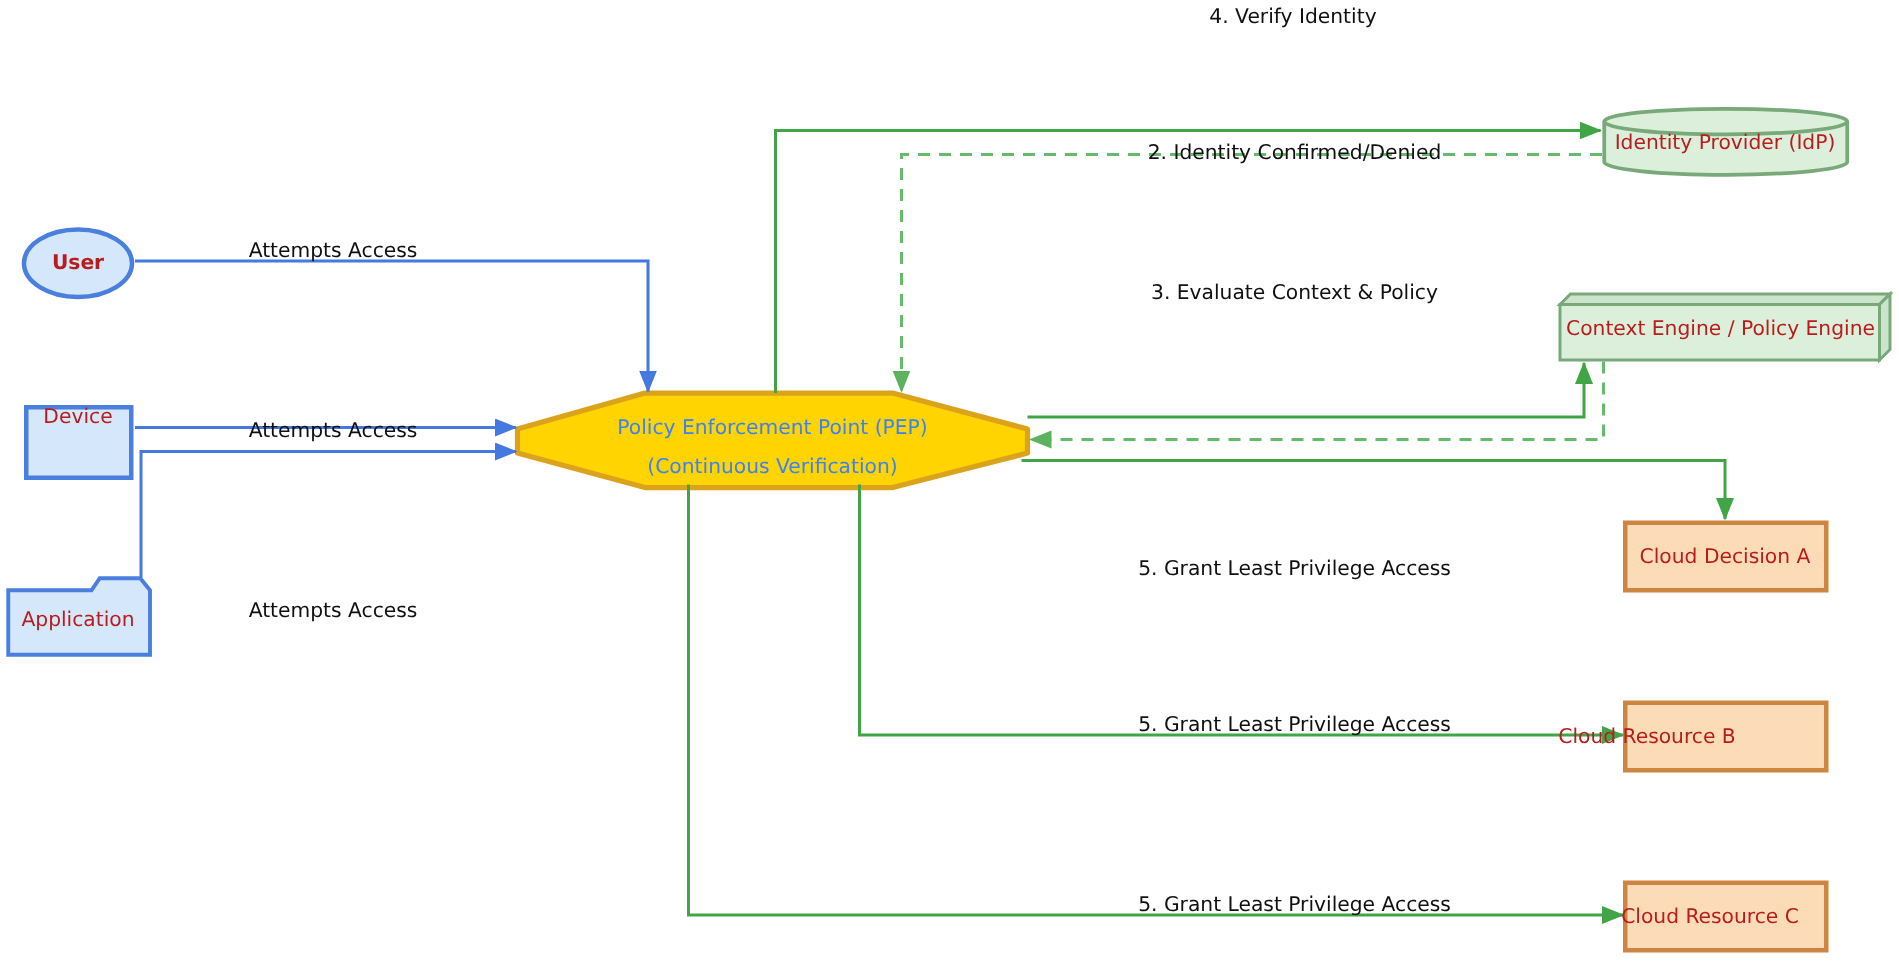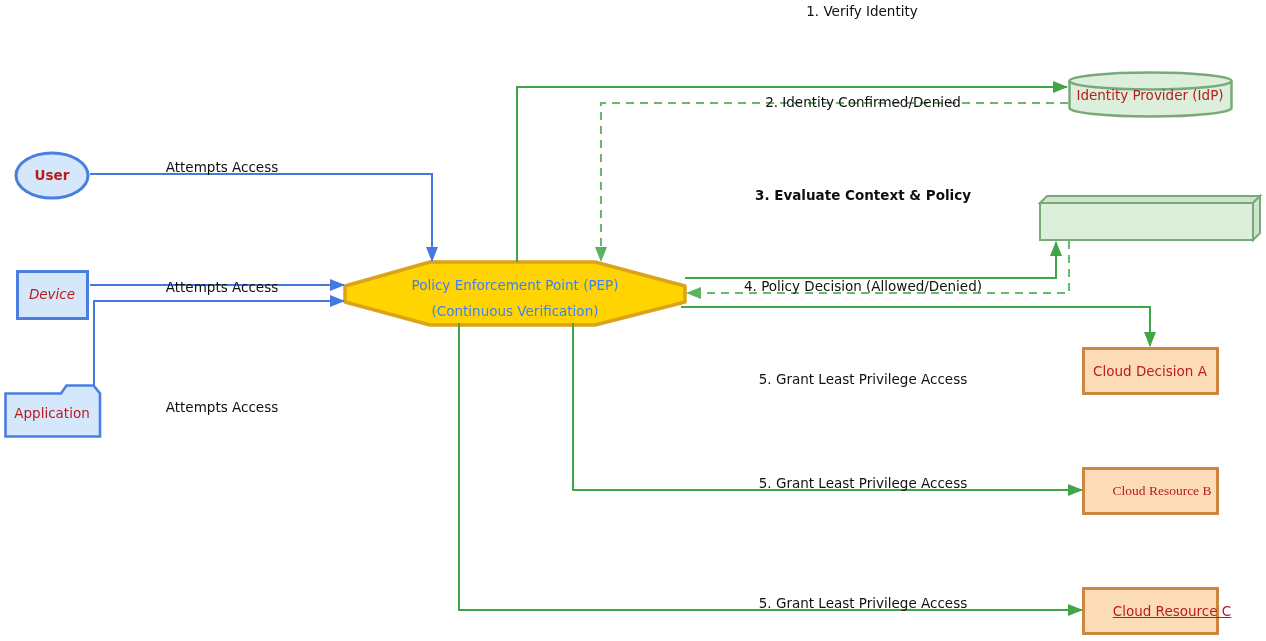--- a/index.html
+++ b/index.html
@@ -78,49 +78,49 @@
       <path d="M573 323 V490 H1082" stroke="#41a547" stroke-width="2" marker-end="url(#arrow-green)"></path>
       <path d="M459 323 V610 H1082" stroke="#41a547" stroke-width="2" marker-end="url(#arrow-green)"></path>
 
       <path d="M1068 103 H601 V261" stroke="#66bb6a" stroke-width="2" stroke-dasharray="8 6" marker-end="url(#arrow-green-lt)"></path>
       <path d="M1069 241 V293 H687" stroke="#66bb6a" stroke-width="2" stroke-dasharray="8 6" marker-end="url(#arrow-green-lt)"></path>
     </g>
   </svg>
 
   <span class="lbl node-lbl" style="left:52px;top:175px;font-weight:bold;">User</span>
 
-  <span class="lbl node-lbl" style="left:52px;top:294px;font-style:italic;">Device</span>
+  <span class="lbl node-lbl" style="left:52px;top:278px;">Device</span>
 
   <span class="lbl node-lbl" style="left:52px;top:413px;">Application</span>
 
   <span class="lbl node-lbl pep-lbl" style="left:515px;top:286px;">Policy Enforcement Point (PEP)</span>
   <span class="lbl node-lbl pep-lbl" style="left:515px;top:301px;margin-top:11px;">(Continuous Verification)</span>
 
   <span class="lbl node-lbl" style="left:1150px;top:95px;">Identity Provider (IdP)</span>
 
+  <span class="lbl node-lbl" style="left:1147px;top:219px;">Context Engine / Policy Engine</span>
 
   <span class="lbl node-lbl" style="left:1150px;top:371px;">Cloud Decision A</span>
 
-  <span class="lbl node-lbl" style="left:1162px;top:491px;font-family:Liberation Serif, serif;">Cloud Resource B</span>
+  <span class="lbl node-lbl" style="left:1098px;top:491px;">Cloud Resource B</span>
 
-  <span class="lbl node-lbl" style="left:1172px;top:611px;text-decoration:underline;">Cloud Resource C</span>
+  <span class="lbl node-lbl" style="left:1140px;top:611px;">Cloud Resource C</span>
 
   <span class="lbl" style="left:222px;top:167px;">Attempts Access</span>
 
   <span class="lbl" style="left:222px;top:287px;">Attempts Access</span>
 
   <span class="lbl" style="left:222px;top:407px;">Attempts Access</span>
 
-  <span class="lbl" style="left:862px;top:11px;">1. Verify Identity</span>
+  <span class="lbl" style="left:862px;top:11px;">4. Verify Identity</span>
 
   <span class="lbl" style="left:863px;top:102px;">2. Identity Confirmed/Denied</span>
 
-  <span class="lbl" style="left:863px;top:195px;font-weight:bold;">3. Evaluate Context &amp; Policy</span>
+  <span class="lbl" style="left:863px;top:195px;">3. Evaluate Context &amp; Policy</span>
 
-  <span class="lbl" style="left:863px;top:286px;">4. Policy Decision (Allowed/Denied)</span>
 
   <span class="lbl" style="left:863px;top:379px;">5. Grant Least Privilege Access</span>
 
   <span class="lbl" style="left:863px;top:483px;">5. Grant Least Privilege Access</span>
 
   <span class="lbl" style="left:863px;top:603px;">5. Grant Least Privilege Access</span>
 
 </div>
 
 </body></html>

